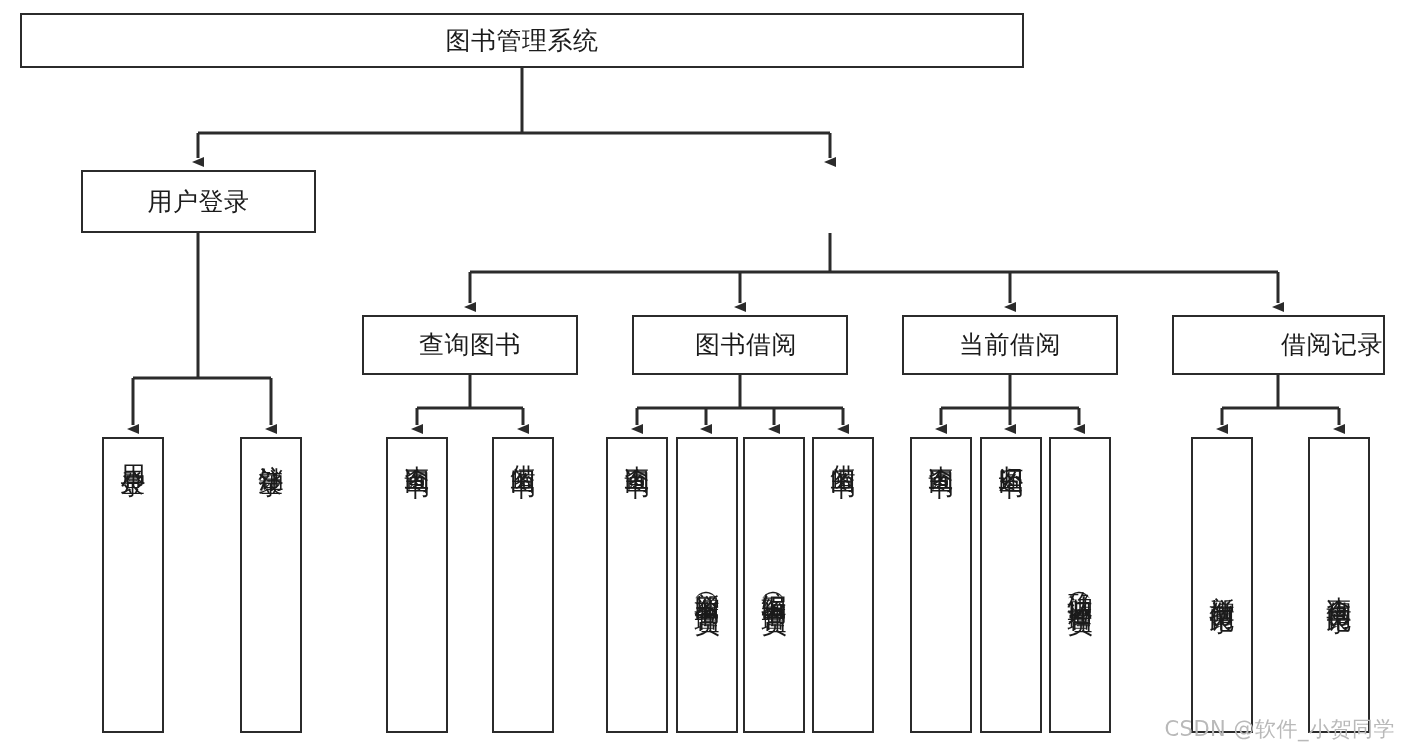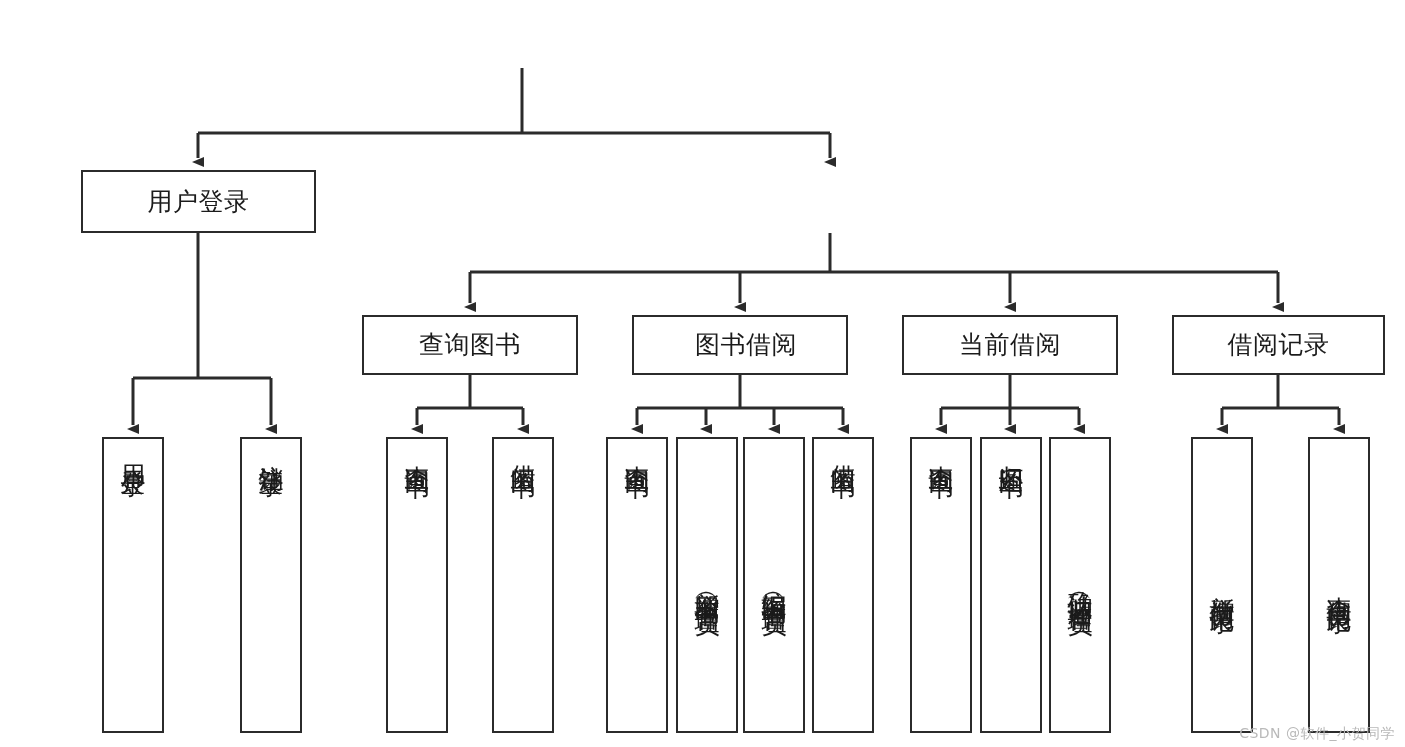--- a/index.html
+++ b/index.html
@@ -65,21 +65,21 @@
     white-space: nowrap;
   }
   .node.vert.tall-text {
     align-items: center;
     padding-top: 0;
   }
   #watermark {
     position: absolute;
     right: 10px;
     bottom: 4px;
-    font-size: 14px;
+    font-size: 21px;
     color: #b9b9b9;
     white-space: nowrap;
     letter-spacing: 0.5px;
   }
 </style>
 </head>
 <body>
 
 <div id="diagram-root">
 
@@ -126,39 +126,42 @@
       <path d="M1010,408 L1010,425" marker-end="url(#arrow)"></path>
       <path d="M1079,408 L1079,425" marker-end="url(#arrow)"></path>
 
       <path d="M1278,375 L1278,408"></path>
       <path d="M1222,408 L1339,408"></path>
       <path d="M1222,408 L1222,425" marker-end="url(#arrow)"></path>
       <path d="M1339,408 L1339,425" marker-end="url(#arrow)"></path>
     </g>
   </svg>
 
+  <div class="node root horiz" style="left:20px; top:13px; width:1004px; height:55px;">
+    <span class="label">图书管理系统</span>
+  </div>
 
   <div class="node horiz" style="left:81px; top:170px; width:235px; height:63px;">
     <span class="label">用户登录</span>
   </div>
 
 
   <div class="node horiz" style="left:362px; top:315px; width:216px; height:60px;">
     <span class="label">查询图书</span>
   </div>
 
   <div class="node horiz" style="left:632px; top:315px; width:216px; height:60px;padding-left:12px;">
     <span class="label">图书借阅</span>
   </div>
 
   <div class="node horiz" style="left:902px; top:315px; width:216px; height:60px;">
     <span class="label">当前借阅</span>
   </div>
 
-  <div class="node horiz" style="left:1172px; top:315px; width:213px; height:60px;">
+  <div class="node horiz" style="left:1172px; top:315px; width:213px; height:60px;justify-content:flex-end;">
     <span class="label">借阅记录</span>
   </div>
 
   <div class="node vert" style="left:102px; top:437px; width:62px; height:296px;">
     <span class="label">用户登录</span>
   </div>
 
   <div class="node vert" style="left:240px; top:437px; width:62px; height:296px;">
     <span class="label">注销登录</span>
   </div>

